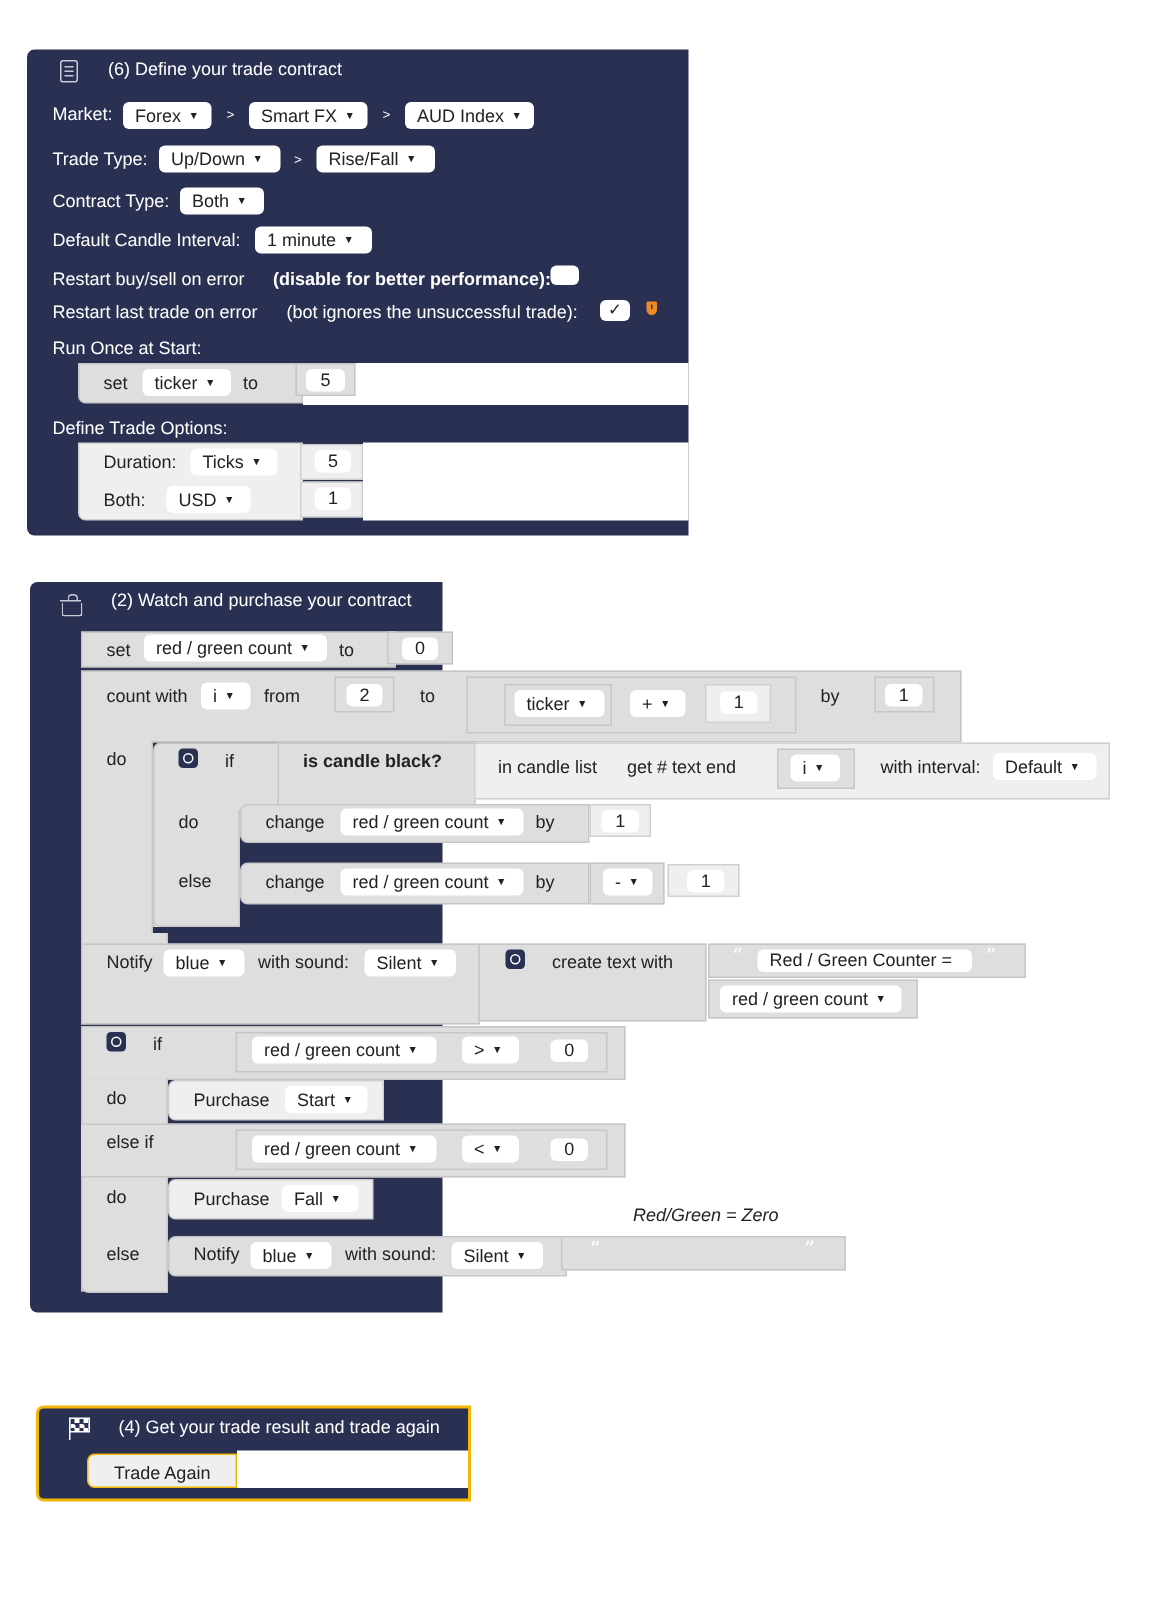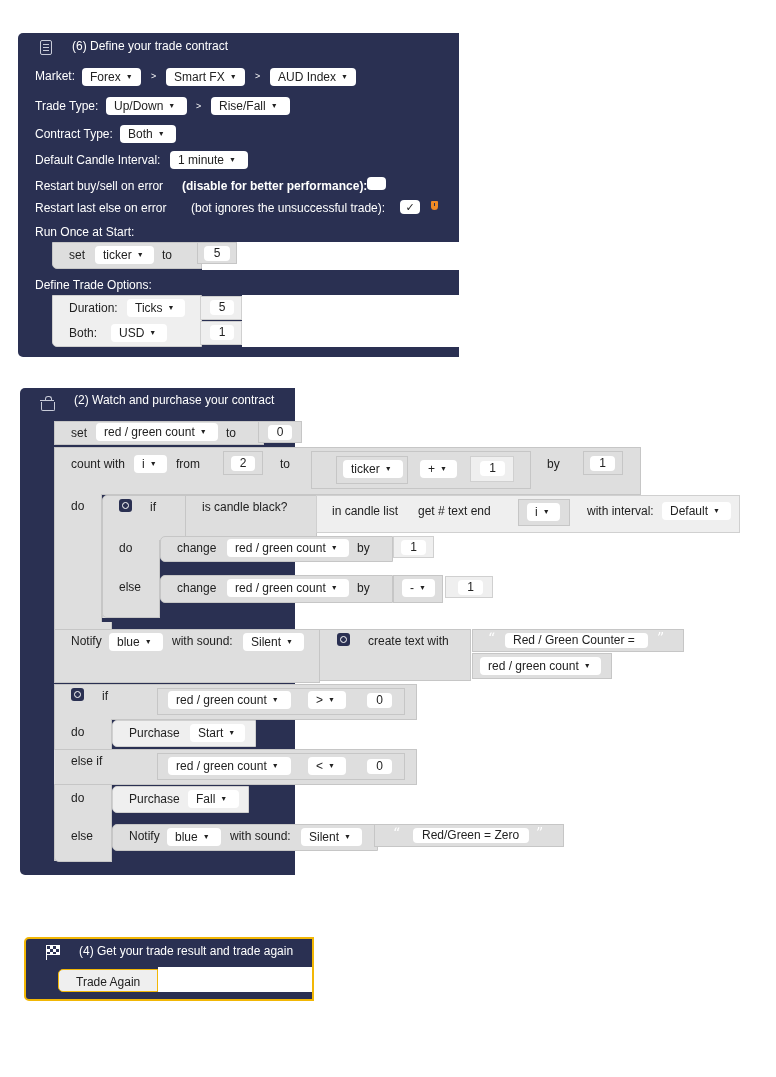--- a/index.html
+++ b/index.html
@@ -50,21 +50,21 @@
 <span class="ltxt" style="left:35px;top:127px;">Contract Type:</span>
 <div class="dd" style="left:120px;top:125px;width:56px;"><span>Both</span><span class="arr">▼</span></div>
 
 <span class="ltxt" style="left:35px;top:153px;">Default Candle Interval:</span>
 <div class="dd" style="left:170px;top:151px;width:78px;"><span>1 minute</span><span class="arr">▼</span></div>
 
 <span class="ltxt" style="left:35px;top:179px;">Restart buy/sell on error</span>
 <span class="ltxt" style="left:182px;top:179px;font-weight:bold;">(disable for better performance):</span>
 <div class="abs" style="left:367px;top:177px;width:19px;height:13px;background:#fff;border-radius:4px;"></div>
 
-<span class="ltxt" style="left:35px;top:201px;">Restart last else on error</span>
+<span class="ltxt" style="left:35px;top:201px;">Restart last trade on error</span>
 <span class="ltxt" style="left:191px;top:201px;">(bot ignores the unsuccessful trade):</span>
 <div class="abs" style="left:400px;top:200px;width:20px;height:14px;background:#fff;border-radius:4px;text-align:center;line-height:14px;font-size:11px;color:#222;"><span>✓</span></div>
 <div class="abs" style="left:431px;top:201px;width:7px;height:9px;background:#f08a24;border-radius:1px 1px 4px 4px;">
   <div style="position:absolute;left:3px;top:2px;width:1px;height:3px;background:#2a3052;"></div>
 </div>
 
 <span class="ltxt" style="left:35px;top:225px;">Run Once at Start:</span>
 
 <div class="blk" style="left:52px;top:242px;width:150px;height:27px;border-radius:0 0 0 5px;"></div>
 <span class="dtxt" style="left:69px;top:248px;">set</span>
@@ -127,21 +127,21 @@
 <div class="num" style="left:590px;top:456px;width:25px;">1</div>
 
 <span class="dtxt" style="left:71px;top:499px;">do</span>
 
 <div class="blk" style="left:102px;top:495px;width:214px;height:46px;border-radius:5px 0 0 0;"></div>
 <div class="blk" style="left:102px;top:540px;width:58px;height:78px;border-top:none;border-bottom:none;"></div>
 <div class="blk" style="left:102px;top:606px;width:58px;height:12px;border-top:none;border-radius:0 0 0 5px;"></div>
 <div class="gear" style="left:119px;top:499px;"></div>
 <span class="dtxt" style="left:150px;top:500px;">if</span>
 <div class="blk" style="left:185px;top:495px;width:132px;height:42px;"></div>
-<span class="dtxt" style="left:202px;top:500px;">is candle black?</span>
+<span class="dtxt" style="left:202px;top:500px;font-weight:bold;">is candle black?</span>
 <div class="blk2" style="left:316px;top:495px;width:424px;height:38px;"></div>
 <span class="dtxt" style="left:332px;top:504px;">in candle list</span>
 <span class="dtxt" style="left:418px;top:504px;">get # text end</span>
 <div class="blk" style="left:518px;top:499px;width:52px;height:27px;"></div>
 <div class="dd" style="left:527px;top:503px;width:33px;"><span>i</span><span class="arr">▼</span></div>
 <span class="dtxt" style="left:587px;top:504px;">with interval:</span>
 <div class="dd" style="left:662px;top:502px;width:69px;"><span>Default</span><span class="arr">▼</span></div>
 
 <span class="dtxt" style="left:119px;top:541px;">do</span>
 <div class="blk" style="left:160px;top:536px;width:233px;height:26px;border-radius:5px 0 0 5px;"></div>
@@ -204,21 +204,21 @@
 <div class="dd" style="left:188px;top:790px;width:51px;"><span>Fall</span><span class="arr">▼</span></div>
 
 <span class="dtxt" style="left:71px;top:829px;">else</span>
 <div class="blk" style="left:112px;top:824px;width:266px;height:27px;border-radius:5px 0 0 5px;"></div>
 <span class="dtxt" style="left:129px;top:829px;">Notify</span>
 <div class="dd" style="left:167px;top:828px;width:54px;"><span>blue</span><span class="arr">▼</span></div>
 <span class="dtxt" style="left:230px;top:829px;">with sound:</span>
 <div class="dd" style="left:301px;top:828px;width:61px;"><span>Silent</span><span class="arr">▼</span></div>
 <div class="blk" style="left:374px;top:824px;width:190px;height:23px;"></div>
 <span class="quote" style="left:393px;top:825px;">“</span>
-<div class="dd" style="left:413px;top:828px;width:116px;height:15px;line-height:15px;padding:0 9px;"><span>Red/Green = Zero</span></div>
+<div class="dd" style="left:413px;top:803px;width:116px;height:15px;line-height:15px;padding:0 9px;font-style:italic;"><span>Red/Green = Zero</span></div>
 <span class="quote" style="left:536px;top:825px;">”</span>
 
 <div class="abs navy" style="left:24px;top:937px;width:290px;height:64px;border:2px solid #f2b705;border-radius:5px 0 0 5px;box-sizing:border-box;"></div>
 <div class="abs" style="left:46px;top:945px;width:14px;height:10px;background:
   repeating-conic-gradient(#ffffff 0 25%, #2a3052 0 50%) 0 0/6px 6px;border:1px solid #fff;box-sizing:border-box;">
   <div style="position:absolute;left:-1px;top:8px;width:1px;height:6px;background:#fff;"></div>
 </div>
 <span class="ltxt" style="left:79px;top:944px;">(4) Get your trade result and trade again</span>
 <div class="abs" style="left:158px;top:967px;width:154px;height:25px;background:#fff;"></div>
 <div class="blk2" style="left:58px;top:969px;width:100px;height:23px;border-radius:5px 0 0 5px;border-color:#f2b705;"></div>

